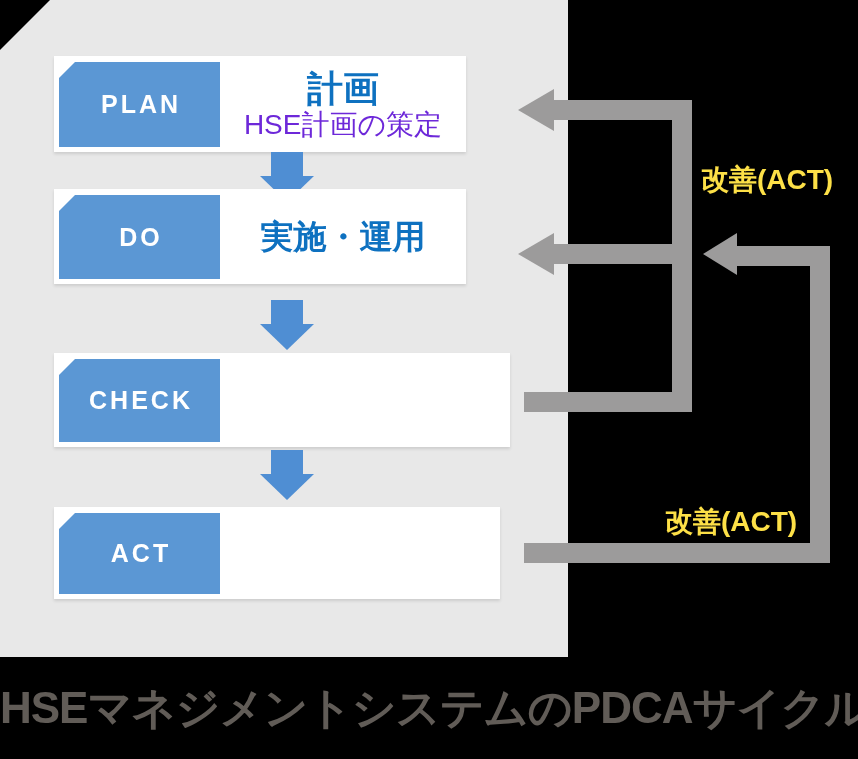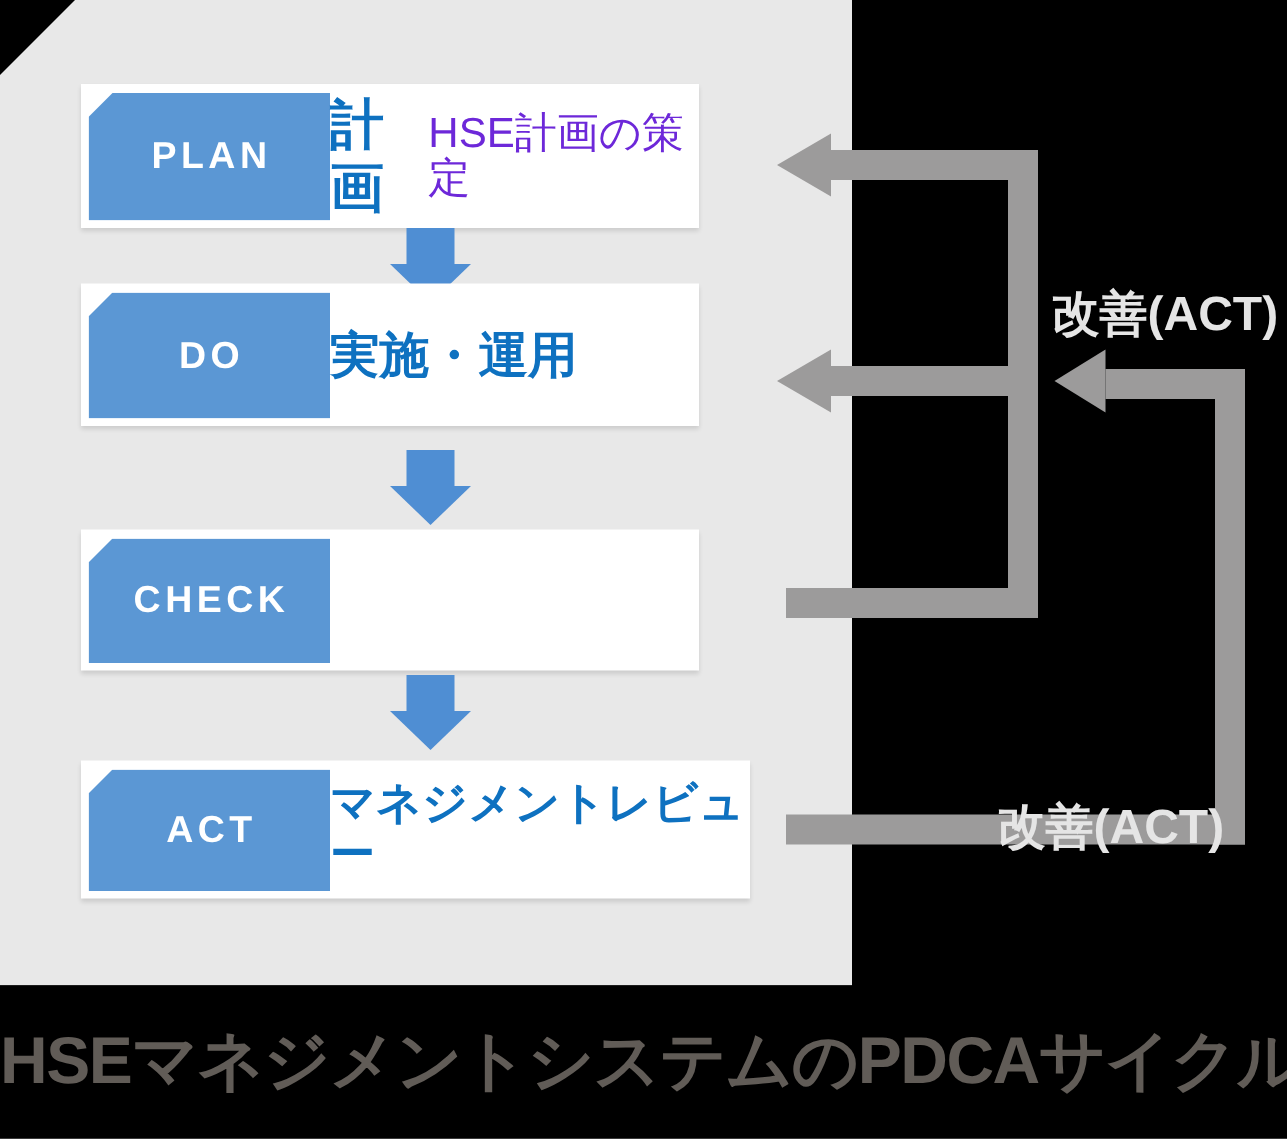--- a/index.html
+++ b/index.html
@@ -8,31 +8,31 @@
 
   
   .panel{position:absolute;left:0;top:0;width:568px;height:657px;background:#e8e8e8;
          clip-path:polygon(50px 0,100% 0,100% 100%,0 100%,0 50px);}
 
   
   .row{position:absolute;left:54px;width:412px;background:#ffffff;
        box-shadow:0 2px 3px rgba(0,0,0,0.12);}
   .row1{top:56px;height:96px;}
   .row2{top:189px;height:95px;}
-  .row3{top:353px;height:94px;}
+  .row3{top:353px;height:94px;padding-left:44px;}
   .row4{top:507px;height:92px;padding-left:34px;}
 
   .label-box{position:absolute;left:5px;top:6px;bottom:5px;width:161px;background:#5b97d4;
              clip-path:polygon(16px 0,100% 0,100% 100%,0 100%,0 16px);
              display:flex;align-items:center;justify-content:center;}
   .label-box span{color:#ffffff;font-weight:bold;font-size:25px;letter-spacing:3px;
                   text-indent:3px;}
 
   .content{position:absolute;left:166px;right:0;top:0;bottom:0;
-           display:flex;flex-direction:row;align-items:center;justify-content:space-between;}
+           display:flex;flex-direction:column;align-items:center;justify-content:center;}
   .c-title{color:#0e71c0;font-weight:bold;font-size:36px;line-height:42px;}
   .c-sub{color:#6d28d9;font-size:28px;line-height:30px;}
   .c-line{color:#0e71c0;font-weight:bold;font-size:33px;line-height:44px;}
   .c-single{color:#0e71c0;font-weight:bold;font-size:33px;line-height:36px;}
   .c-single-sm{color:#0e71c0;font-weight:bold;font-size:30px;line-height:34px;}
 
   
   .down-arrow{position:absolute;left:260px;width:54px;}
   .da1{top:152px;} .da2{top:300px;} .da3{top:450px;}
   .da-shaft{width:32px;height:24px;margin:0 auto;background:#4f8ed3;}
@@ -51,22 +51,22 @@
   .seg-plan-shaft{left:550px;top:100px;width:122px;height:20px;}
   .head-plan{left:518px;top:89px;}
   .seg-do-shaft{left:550px;top:244px;width:122px;height:20px;}
   .head-do{left:518px;top:233px;}
 
   .seg-act-out   {left:524px;top:543px;width:306px;height:20px;}
   .seg-outer-vert{left:810px;top:246px;width:20px;height:317px;}
   .seg-outer-shaft{left:737px;top:246px;width:73px;height:20px;}
   .head-outer{left:703px;top:233px;border-right-width:34px;}
 
-  .improve-label{position:absolute;color:#e5e5e5;font-weight:bold;font-size:32px;
-                 white-space:nowrap;margin-top:27px;}
+  .improve-label{position:absolute;color:#fde047;font-weight:bold;font-size:28px;
+                 white-space:nowrap;}
   .improve-top{left:701px;top:161px;}
   .improve-bottom{left:665px;top:503px;}
 
   
   .caption{position:absolute;left:0;top:684px;width:858px;
            color:#615c57;font-weight:900;font-size:44px;line-height:48px;
            letter-spacing:-1px;white-space:nowrap;}
 </style>
 </head>
 <body>
@@ -110,23 +110,20 @@
 
   <div class="down-arrow da3">
     <div class="da-shaft"></div>
     <div class="da-head"></div>
   </div>
 
   <div class="row row4">
     <div class="label-box">
       <span>ACT</span>
     </div>
-    <div class="content">
-      <div class="c-single-sm">マネジメントレビュー</div>
-    </div>
   </div>
 
 </div>
 
 <div class="gbar seg-check-out"></div>
 <div class="gbar seg-inner-vert"></div>
 <div class="gbar seg-plan-shaft"></div>
 <div class="ghead head-plan"></div>
 <div class="gbar seg-do-shaft"></div>
 <div class="ghead head-do"></div>

